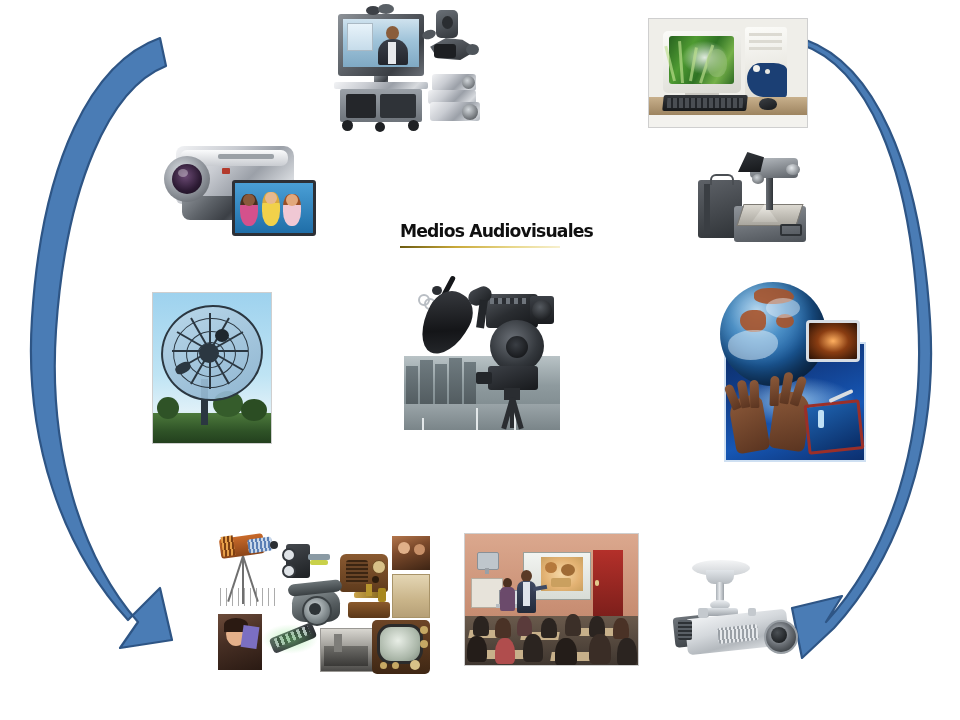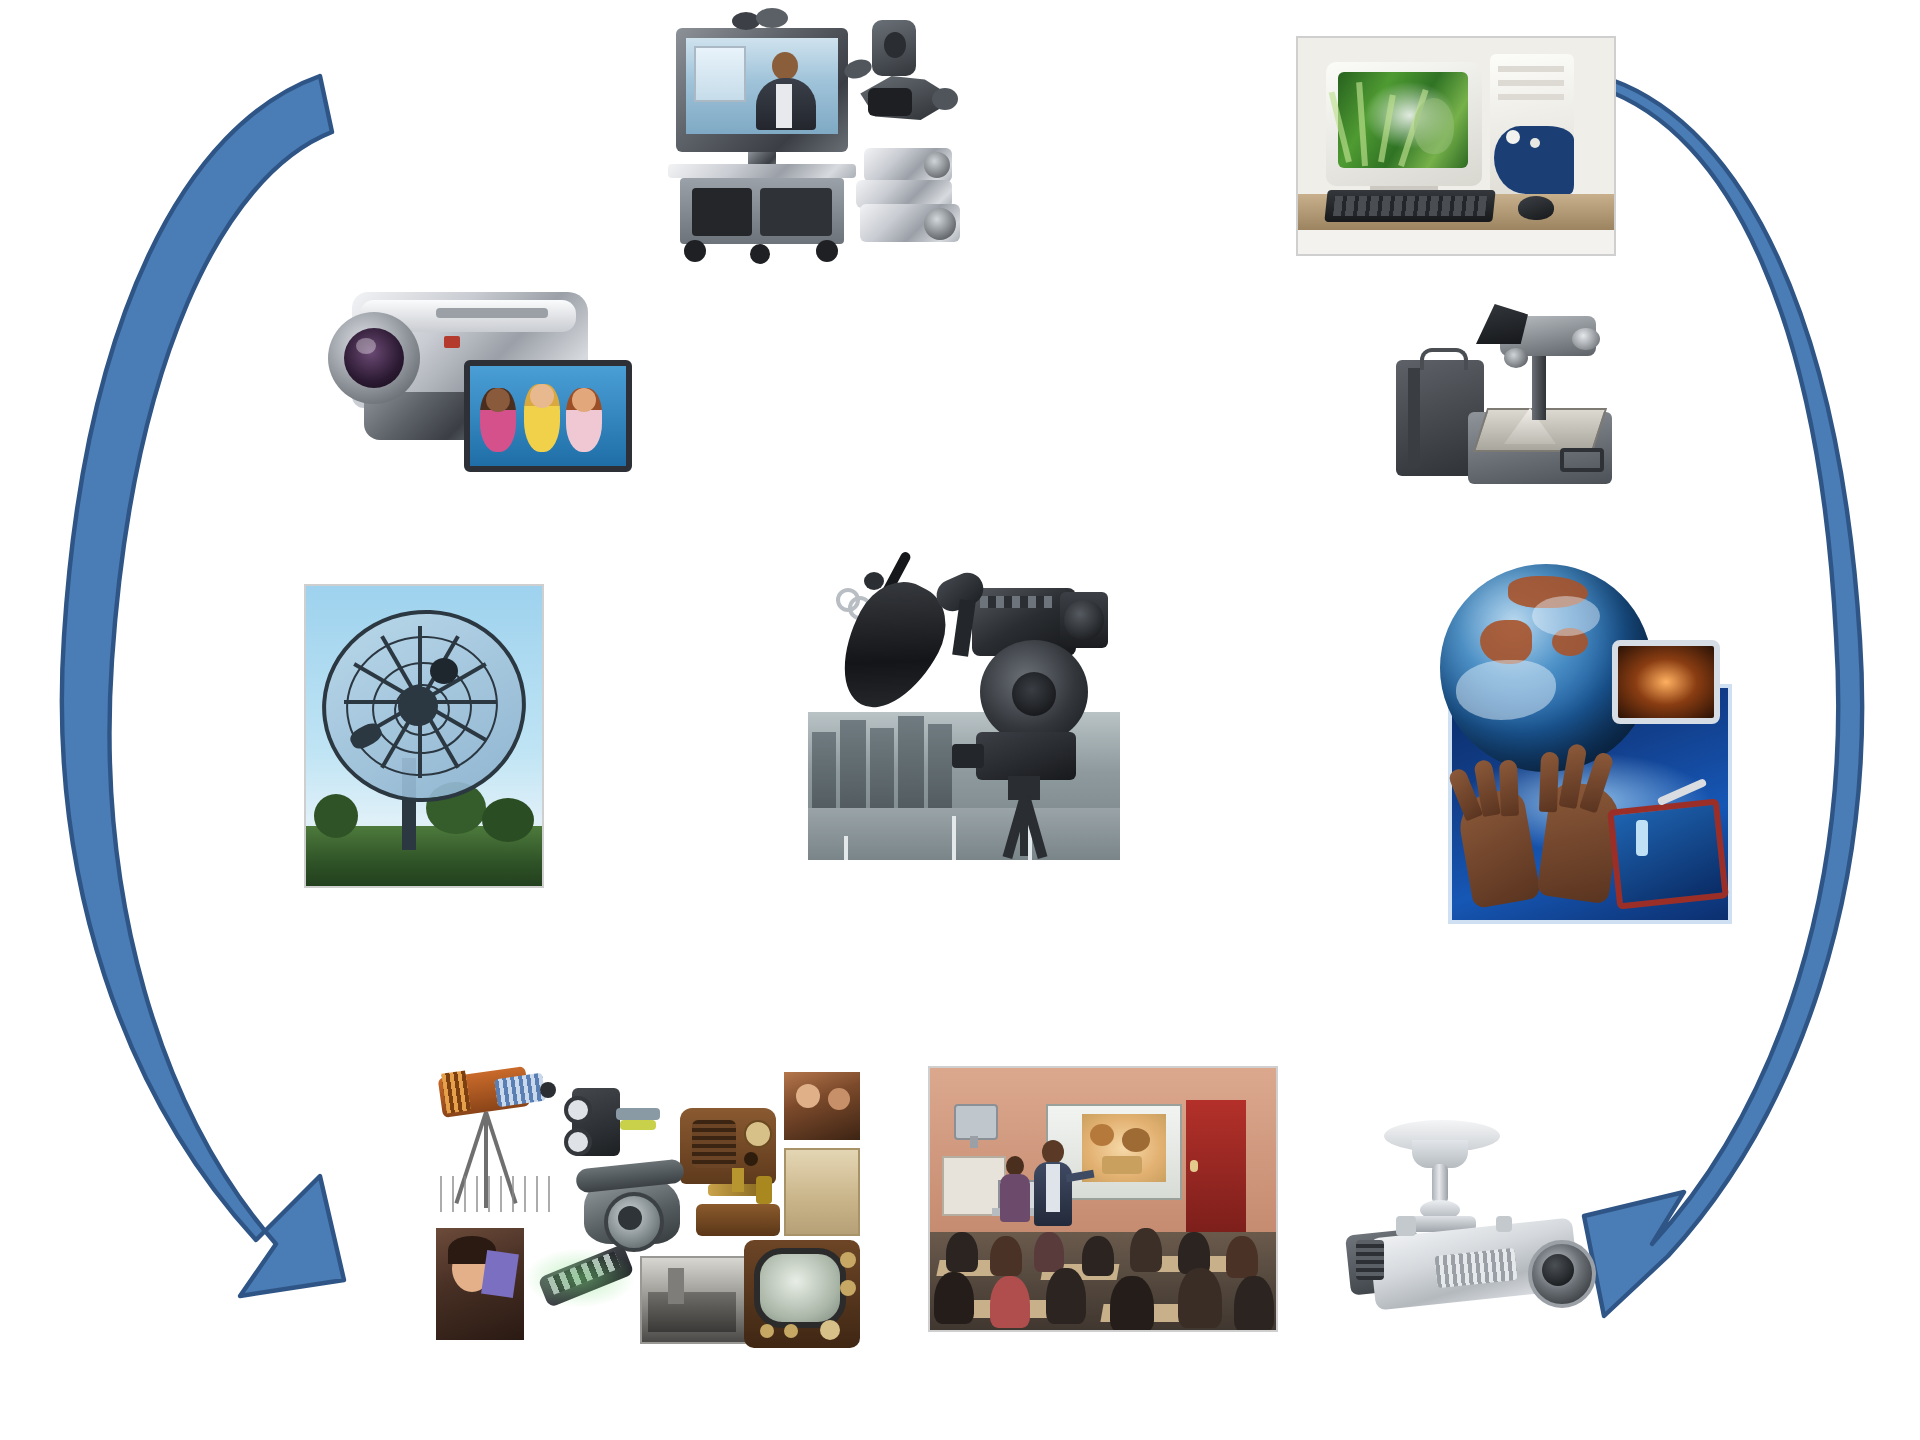--- a/index.html
+++ b/index.html
@@ -412,20 +412,24 @@
                L 854 596
                L 804 608
                L 814 658
                L 846 628
                C 912 556, 950 444, 942 320
                C 932 160, 884 64, 818 40
                Z" fill="#4a7cb5" stroke="#2e5585" stroke-width="2.2" stroke-linejoin="round" transform="translate(-12,0)"></path>
     </g>
   </svg>
 
+  <div class="node" id="title-block">
+    <div id="title-text">Medios Audiovisuales</div>
+    <div id="title-rule"></div>
+  </div>
 
   <div class="pic" id="vc" style="left:330px; top:2px; width:158px; height:130px;">
 
     <div class="darkmetal" style="position:absolute; left:8px; top:12px; width:86px; height:62px; border-radius:3px;"></div>
     <div id="vc-tv-screen" style="position:absolute; left:13px; top:17px; width:76px; height:48px;"></div>
     <div id="vc-window" style="left:17px; top:21px; width:24px; height:26px;"></div>
     <div id="vc-person-head" style="left:56px; top:24px; width:13px; height:14px;"></div>
     <div id="vc-person-body" style="left:48px; top:37px; width:30px; height:26px;"></div>
     <div style="position:absolute; left:58px; top:40px; width:8px; height:22px; background:#e7e9ec;"></div>
 

